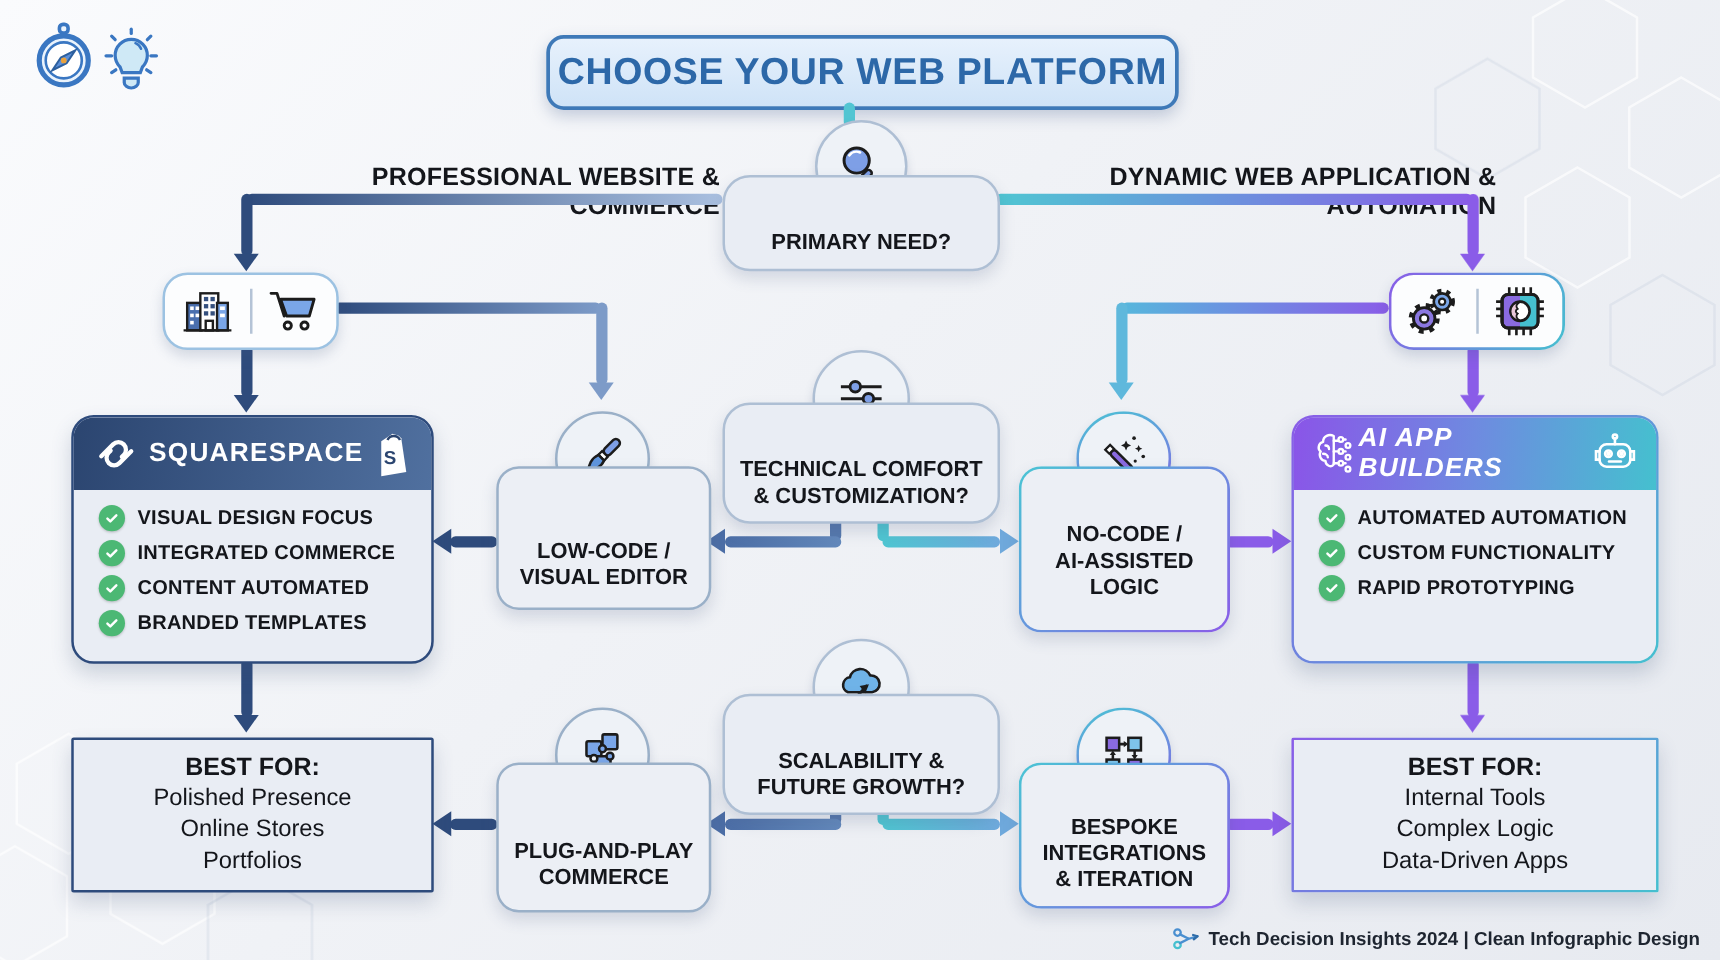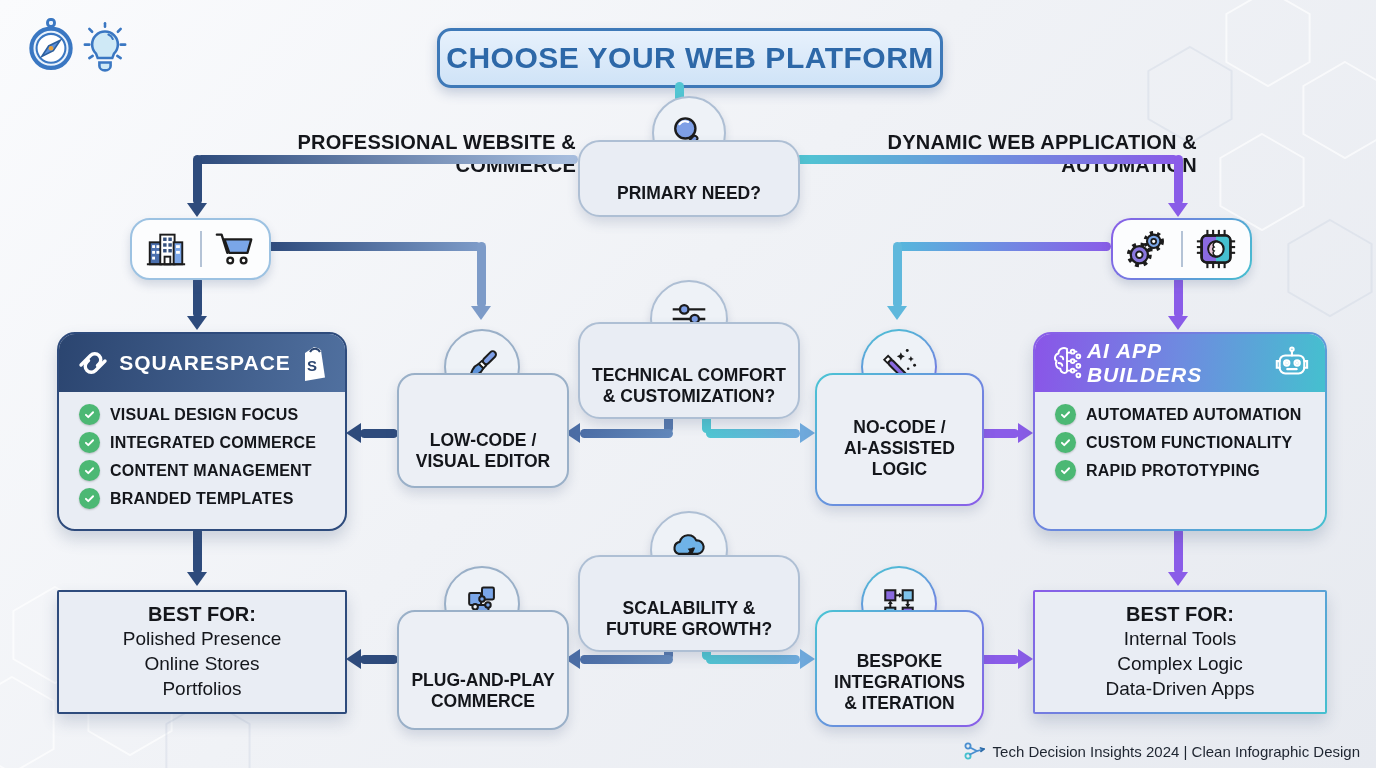--- a/index.html
+++ b/index.html
@@ -75,21 +75,21 @@
   
   .best{border-radius:2px;background:#e9edf4;box-shadow:0 8px 16px rgba(60,80,120,.2);
     display:flex;flex-direction:column;align-items:center;justify-content:center;text-align:center;}
   .best-sq{border:2.5px solid #2e4b7c;}
   .best-ai{border:2.5px solid transparent;
     background:linear-gradient(#e9edf4,#e9edf4) padding-box,linear-gradient(135deg,#8a5ce8,#45c0cf) border-box;}
   .best-heading{font-size:20px;font-weight:bold;color:#14161b;}
   .best-item{font-size:19px;color:#14161b;line-height:25px;}
 
   
-  .footer{right:16px;bottom:6px;display:flex;align-items:center;gap:6px;}
+  .footer{right:16px;bottom:6px;display:flex;align-items:center;gap:6px;font-weight:bold;}
   .footer-text{font-size:15px;color:#1e2530;}
 </style>
 </head>
 <body>
 
 <div class="stage">
 
   <svg class="abs" width="1376" height="768" style="left:0;top:0" viewBox="0 0 1376 768">
     <g fill="none" stroke-width="2">
       <g stroke="#ffffff" opacity="0.65">
@@ -423,21 +423,21 @@
             </svg>
           </span>
         <span class="feat-label">INTEGRATED COMMERCE</span>
       </div>
       <div class="feat-row">
         <span class="check">
             <svg width="13" height="13" viewBox="0 0 20 20">
               <path d="M4.5 10.5 l3.6 3.6 L15.5 6.5" stroke="#fff" stroke-width="3" fill="none" stroke-linecap="round" stroke-linejoin="round"></path>
             </svg>
           </span>
-        <span class="feat-label">CONTENT MANAGEMENT</span>
+        <span class="feat-label">CONTENT AUTOMATED</span>
       </div>
       <div class="feat-row">
         <span class="check">
             <svg width="13" height="13" viewBox="0 0 20 20">
               <path d="M4.5 10.5 l3.6 3.6 L15.5 6.5" stroke="#fff" stroke-width="3" fill="none" stroke-linecap="round" stroke-linejoin="round"></path>
             </svg>
           </span>
         <span class="feat-label">BRANDED TEMPLATES</span>
       </div>
     </div>

